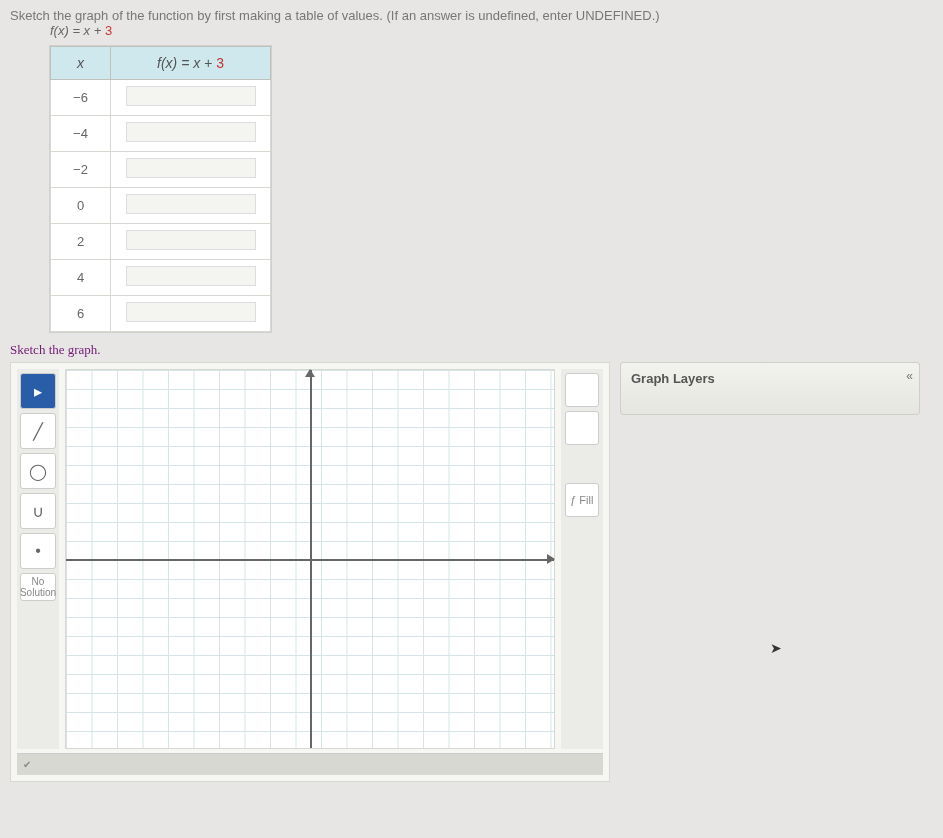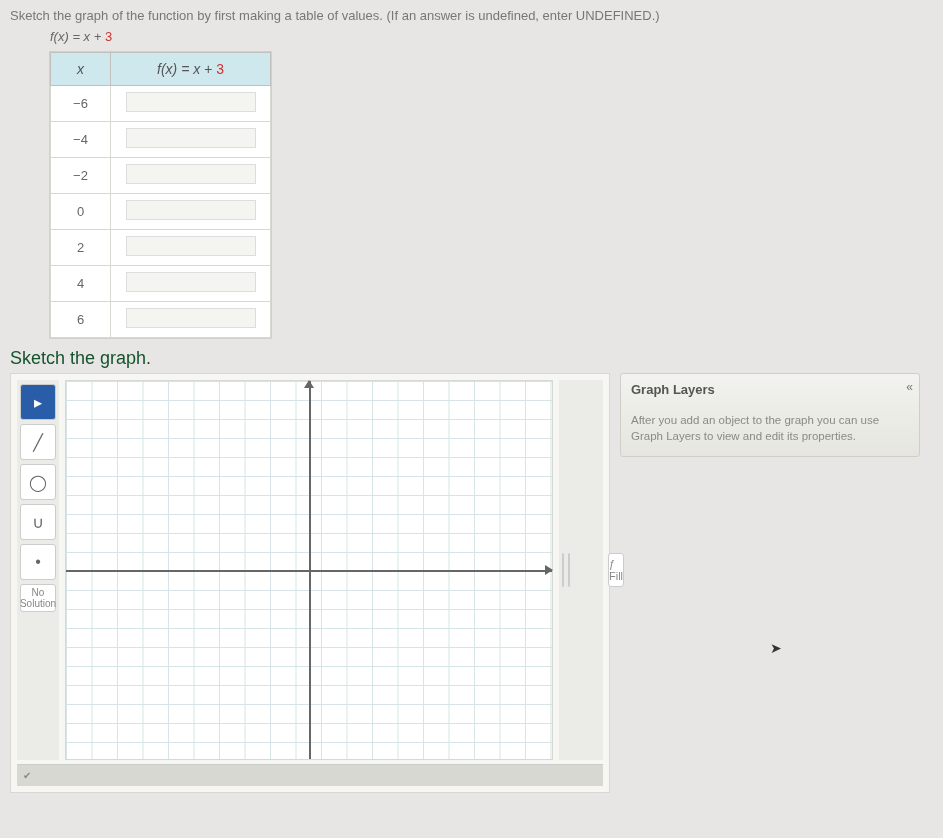--- a/index.html
+++ b/index.html
@@ -9,21 +9,20 @@
       color: #6a6a6a;
       width: 943px;
       height: 838px;
       padding: 8px 10px;
       font-size: 13px;
       position: relative;
     }
     .instructions {
       font-size: 13px;
       color: #777;
-      margin-bottom: 6px;
     }
     .fn { margin-left: 40px; font-style: italic; color:#666; }
     .fn .three { color: #c33; font-style: normal; }
     .table-wrap { margin: 8px 0 10px 40px; }
     table.values {
       border-collapse: collapse;
       box-shadow: 0 0 0 1px #d0d0cc;
       background: #fff;
     }
     table.values th {
@@ -44,21 +43,21 @@
       color: #666;
       font-size: 13px;
     }
     table.values td.x { width: 60px; }
     .answer-box {
       width: 130px; height: 20px;
       background: #f4f4f1;
       border: 1px solid #ddd;
       display: inline-block;
     }
-    .section-label { font-size: 18px; color:#14532d; margin: 8px 0 4px 0;}
+    .section-label { font-size: 13px; color:#701a75; margin: 8px 0 4px 0; font-family: Liberation Serif, serif;}
     .graph-area {
       display: flex;
       gap: 10px;
       align-items: flex-start;
     }
     .graph-panel {
       background: #f6f6f3;
       border: 1px solid #d8d8d2;
       width: 600px;
       padding: 6px;
@@ -96,21 +95,21 @@
       background-size: 25.5px 19px;
     }
     .axis-x, .axis-y { position:absolute; background:#666; }
     .axis-x { height:2px; left:0; right:0; top:50%; }
     .axis-y { width:2px; top:0; bottom:0; left:50%; }
     .arrow-up { position:absolute; left:50%; top:-1px; transform:translateX(-50%); width:0;height:0;border-left:5px solid transparent;border-right:5px solid transparent;border-bottom:8px solid #666;}
     .arrow-right{ position:absolute; top:50%; right:-1px; transform:translateY(-50%); width:0;height:0;border-top:5px solid transparent;border-bottom:5px solid transparent;border-left:8px solid #666;}
     .right-tools {
       width: 44px;
       background:#ebebe7;
-      display:flex; flex-direction:row; gap:4px;
+      display:flex; flex-direction:column; gap:4px;
       padding:4px 3px; align-items:center;
       height: 380px;
     }
     .rt-slot { width:34px; height:34px; background:#fff; border:1px solid #ccc; border-radius:3px; display:flex;align-items:center;justify-content:center; font-size:11px; color:#888; }
     .footer-bar {
       margin-top: 4px; height: 22px;
       background:#d8d8d2; border-top:1px solid #ccc;
       display:flex; align-items:center; padding:0 6px;
       color:#888; font-size:10px;
     }
@@ -209,17 +208,16 @@
       </div>
     </div>
     <div class="footer-bar">
       <span>✔</span>
     </div>
   </div>
 
   <div class="layers-panel">
     <span class="collapse">«</span>
     <h4>Graph Layers</h4>
-    <p>After you add an object to the graph you can use Graph Layers to view and edit its properties.</p>
   </div>
 </div>
 
 <span class="cursor-dot" style="left:770px; top:640px;">➤</span>
 
 </body></html>

